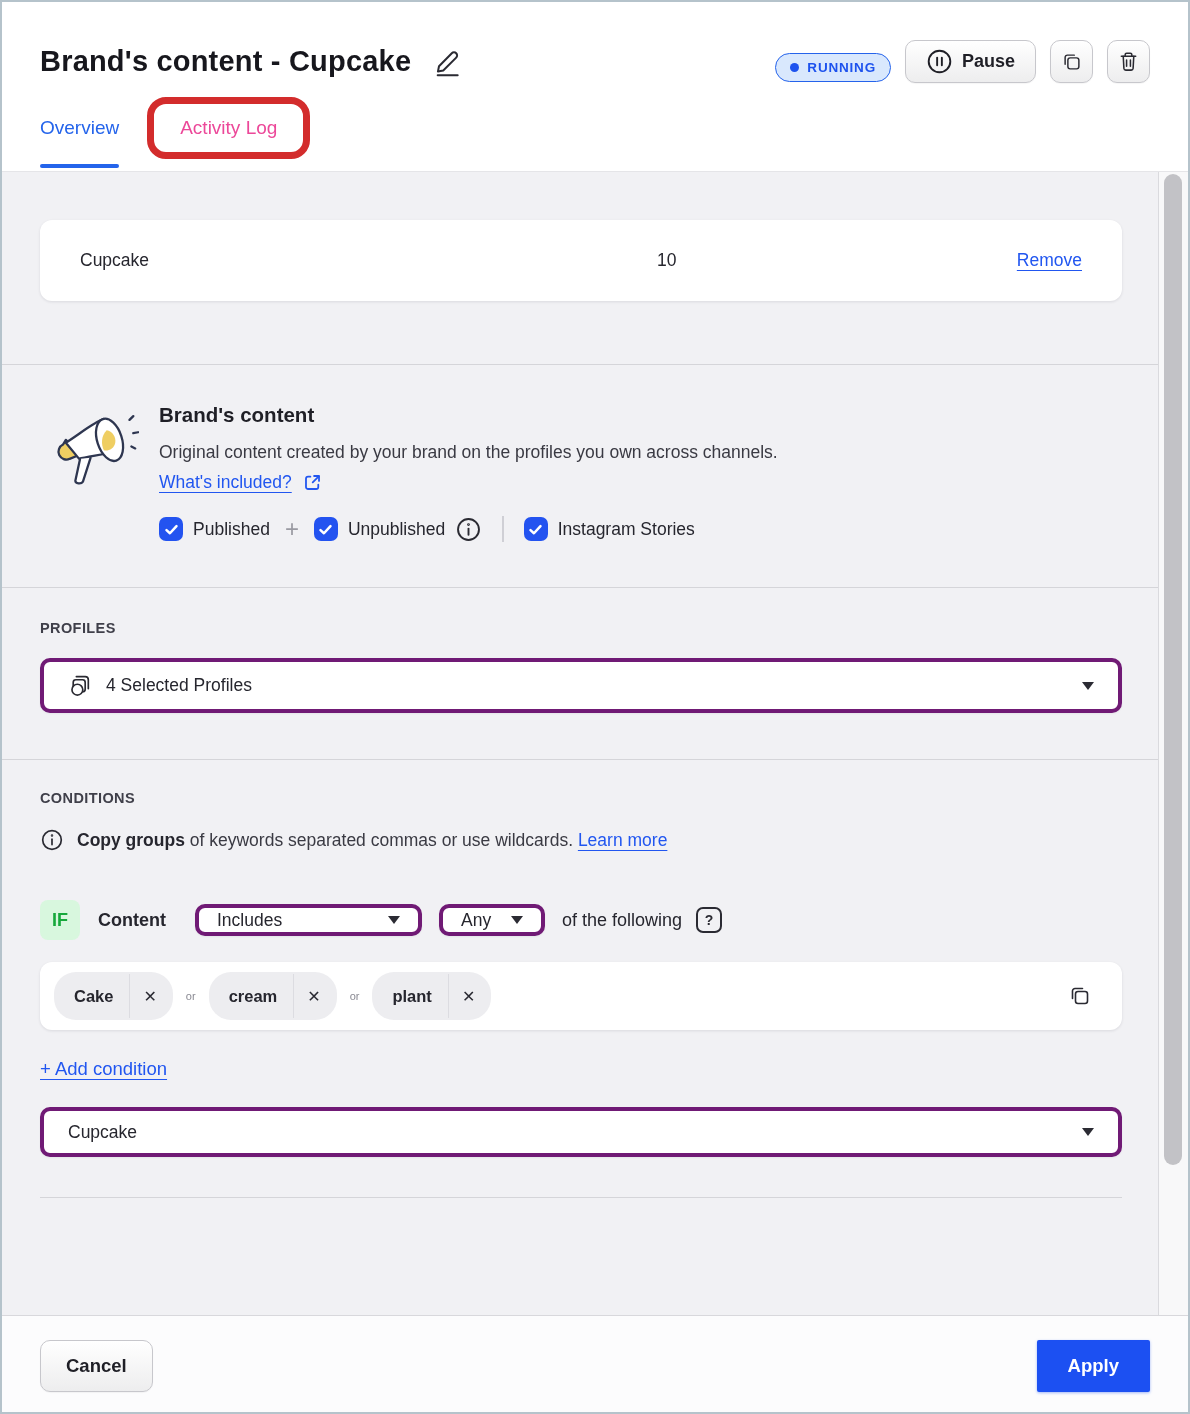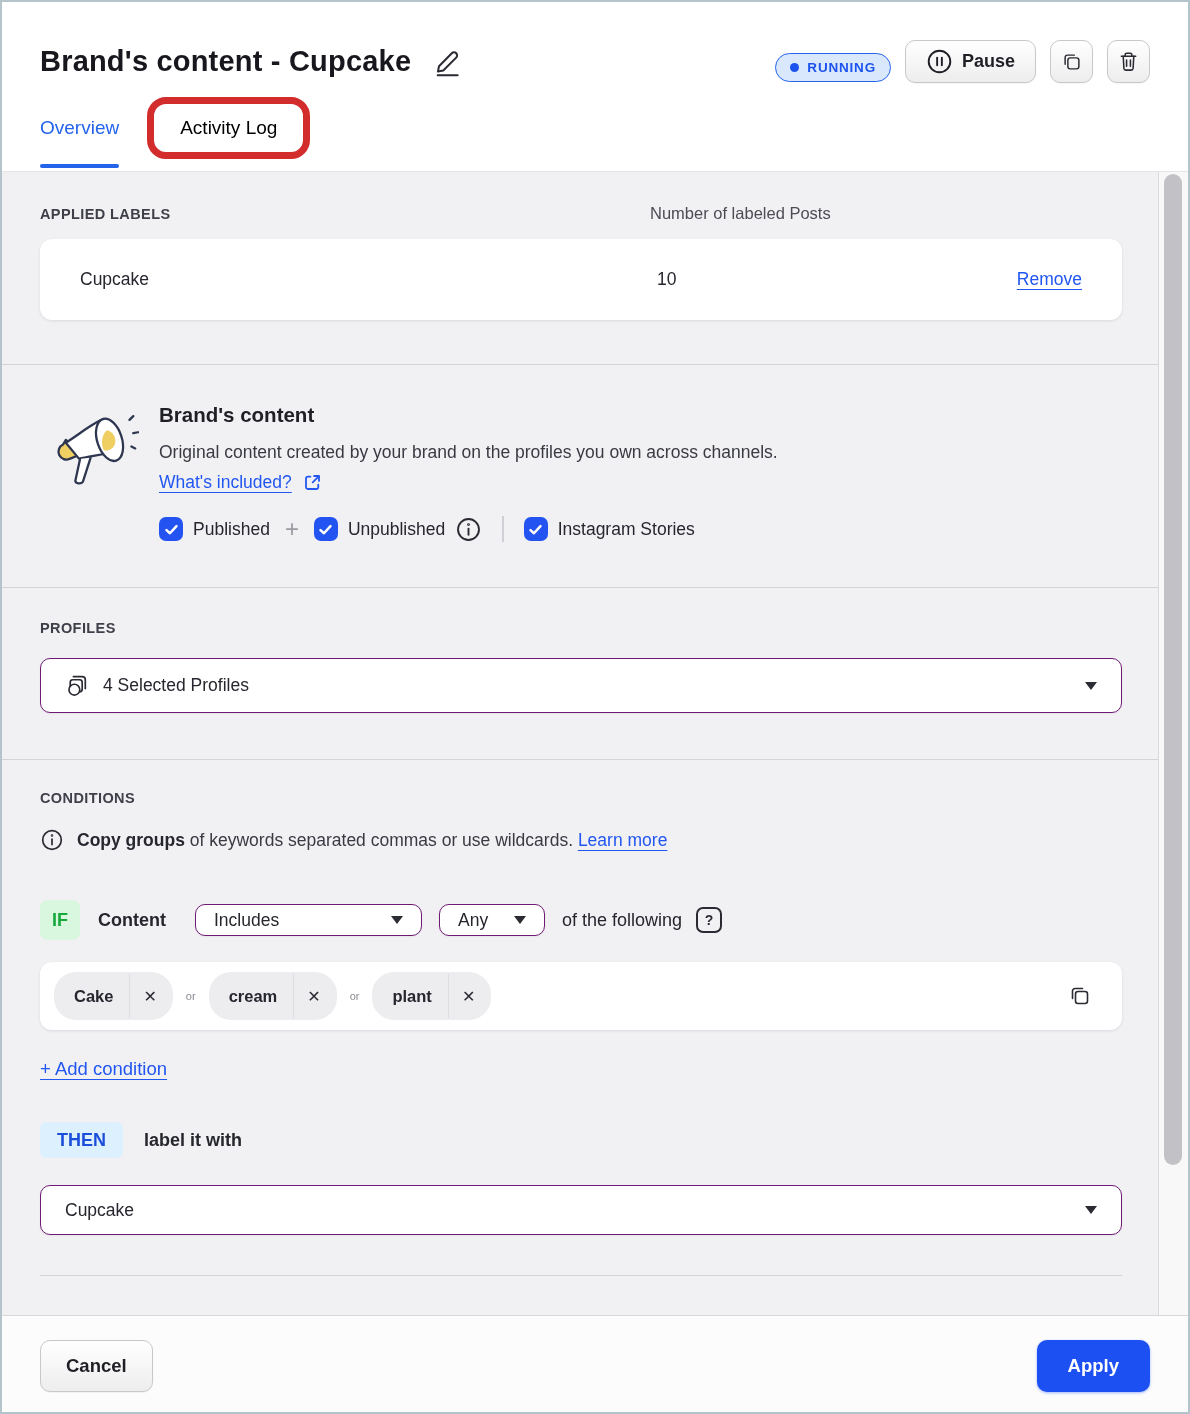--- a/index.html
+++ b/index.html
@@ -22,21 +22,21 @@
     height:43px; font-family:inherit; font-size:18px; font-weight:700; color:#1f1f26; cursor:pointer;
     box-shadow:0 1px 1px rgba(0,0,0,.04); }
   .btn-pause { padding:0 20px; }
   .btn-icon { width:43px; padding:0; }
 
   .tabs { display:flex; align-items:center; height:86px; margin-top:2px; }
   .tab { font-size:19px; cursor:pointer; position:relative; height:100%; display:flex; align-items:center; }
   .tab-overview { color:#2464eb; }
   .tab-underline { position:absolute; left:0; right:0; bottom:3px; height:4px; background:#2464eb; border-radius:2px; }
   .annotation { margin-left:28px; border:7px solid #d32c2c; border-radius:19px; padding:13px 26px; background:transparent; }
-  .annotation .tab { height:auto; color:#000000; }
+  .annotation .tab { height:auto; color:#ec4899; }
 
   
   .body-wrap { position:relative; height:1143px; background:#f1f1f4; }
   .content { position:absolute; left:0; top:0; width:1156px; height:100%; }
   .scrollbar { position:absolute; right:0; top:0; width:30px; height:100%; background:#f8f8f9; border-left:1px solid #dadade; }
   .scroll-thumb { position:absolute; left:5px; top:2px; width:18px; height:991px; background:#c2c2c6; border-radius:9px; }
 
   .sec { padding:0 36px 0 38px; }
   .sec + .sec { border-top:1px solid #d5d5d9; }
   .sec-label { font-size:14.5px; font-weight:700; letter-spacing:.4px; color:#3f3f49; }
@@ -62,21 +62,21 @@
   .brand-link-row { margin-top:9px; display:flex; align-items:center; gap:10px; font-size:17.5px; }
   .checks-row { margin-top:22px; display:flex; align-items:center; }
   .checkbox { width:24px; height:24px; border-radius:7px; background:#2353f0; display:inline-flex; align-items:center; justify-content:center; cursor:pointer; flex:0 0 24px; }
   .check-label { margin-left:10px; font-size:17.5px; color:#26262e; }
   .plus-sep { margin:0 15px; font-size:24px; color:#9a9aa2; font-weight:400; }
   .info-circle { margin-left:10px; display:flex; }
   .v-div { width:1.5px; height:26px; background:#cfcfd5; margin:0 20px; }
 
   
   .sec-profiles { height:172px; padding-top:32px; }
-  .select { background:#fff; border:1px solid #701a75; border-radius:10px; display:flex; align-items:center; cursor:pointer; box-shadow:0 1px 2px rgba(20,20,40,.05); }
+  .select { background:#fff; border:4px solid #701a75; border-radius:10px; display:flex; align-items:center; cursor:pointer; box-shadow:0 1px 2px rgba(20,20,40,.05); }
   .select-profiles { margin-top:22px; height:55px; padding:0 24px; }
   .select-label { font-size:17.5px; color:#26262e; }
   .chevron { margin-left:auto; width:0; height:0; border-left:6.5px solid transparent; border-right:6.5px solid transparent; border-top:8px solid #2b2b33; }
   .profiles-icon { margin-right:13px; display:flex; }
 
   
   .sec-conditions { padding-top:30px; }
   .hint-row { margin-top:22px; display:flex; align-items:center; gap:13px; font-size:17.5px; color:#3a3a43; }
   .hint-bold { font-weight:700; color:#26262e; }
   .if-row { margin-top:48px; display:flex; align-items:center; }
@@ -97,21 +97,21 @@
   .add-cond { display:inline-block; margin-top:28px; font-size:18.5px; }
   .then-row { margin-top:42px; display:flex; align-items:center; }
   .then-badge { height:36px; padding:0 17px; border-radius:6px; background:#ddf0fd; color:#1c4fd9; font-weight:700; font-size:18px; display:flex; align-items:center; }
   .then-text { margin-left:21px; font-size:18px; font-weight:700; color:#26262e; }
   .select-labelwith { margin-top:27px; height:50px; padding:0 24px; }
   .end-strip { margin-top:40px; border-top:1px solid #d5d5d9; height:34px; }
 
   
   .footer { height:101px; background:#fcfcfd; border-top:1px solid #d8d8dc; display:flex; align-items:center; padding:0 38px; position:relative; z-index:5; }
   .btn-cancel { padding:0 25px; height:52px; font-size:18.5px; }
-  .btn-apply { margin-left:auto; height:52px; padding:2px 31px; background:#1c50f2; border:none; border-radius:10px;
+  .btn-apply { margin-left:auto; height:52px; padding:2px 31px; background:#1c50f2; border:none; border-radius:2px;
     color:#fff; font-family:inherit; font-size:18.5px; font-weight:700; cursor:pointer; box-shadow:0 1px 3px rgba(28,80,242,.4); }
 
   svg { display:block; }
 </style>
 </head>
 <body>
 
 <div class="page">
 
   <div class="header">
@@ -169,24 +169,20 @@
           <span>Activity Log</span>
         </div>
       </div>
     </div>
   </div>
 
   <div class="body-wrap">
     <div class="content">
 
       <div class="sec sec-applied">
-        <div class="labels-head">
-          <span class="sec-label col1">APPLIED LABELS</span>
-          <span class="count-header">Number of labeled Posts</span>
-        </div>
         <div class="card label-row">
           <span class="col1">Cupcake</span>
           <span class="label-count">10</span>
           <a class="link remove-link">Remove</a>
         </div>
       </div>
 
       <div class="sec sec-brand">
         <div class="megaphone">
           <svg width="95" height="95" viewBox="0 0 100 100" fill="none" stroke-linecap="round" stroke-linejoin="round">
@@ -310,24 +306,20 @@
           <span class="kw-copy">
             <svg width="24" height="24" viewBox="0 0 24 24" fill="none" stroke="#2a2a32" stroke-width="1.6" stroke-linecap="round" stroke-linejoin="round">
               <rect x="7.5" y="7.5" width="12" height="12" rx="2.5"></rect>
               <path d="M4.5 14.5 V7 a2.5 2.5 0 0 1 2.5-2.5 h7.5"></path>
             </svg>
           </span>
         </div>
 
         <a class="link add-cond">+ Add condition</a>
 
-        <div class="then-row">
-          <span class="then-badge">THEN</span>
-          <span class="then-text">label it with</span>
-        </div>
 
         <div class="select select-labelwith">
           <span class="select-label">Cupcake</span>
           <span class="chevron"></span>
         </div>
 
         <div class="end-strip"></div>
       </div>
     </div>
 

